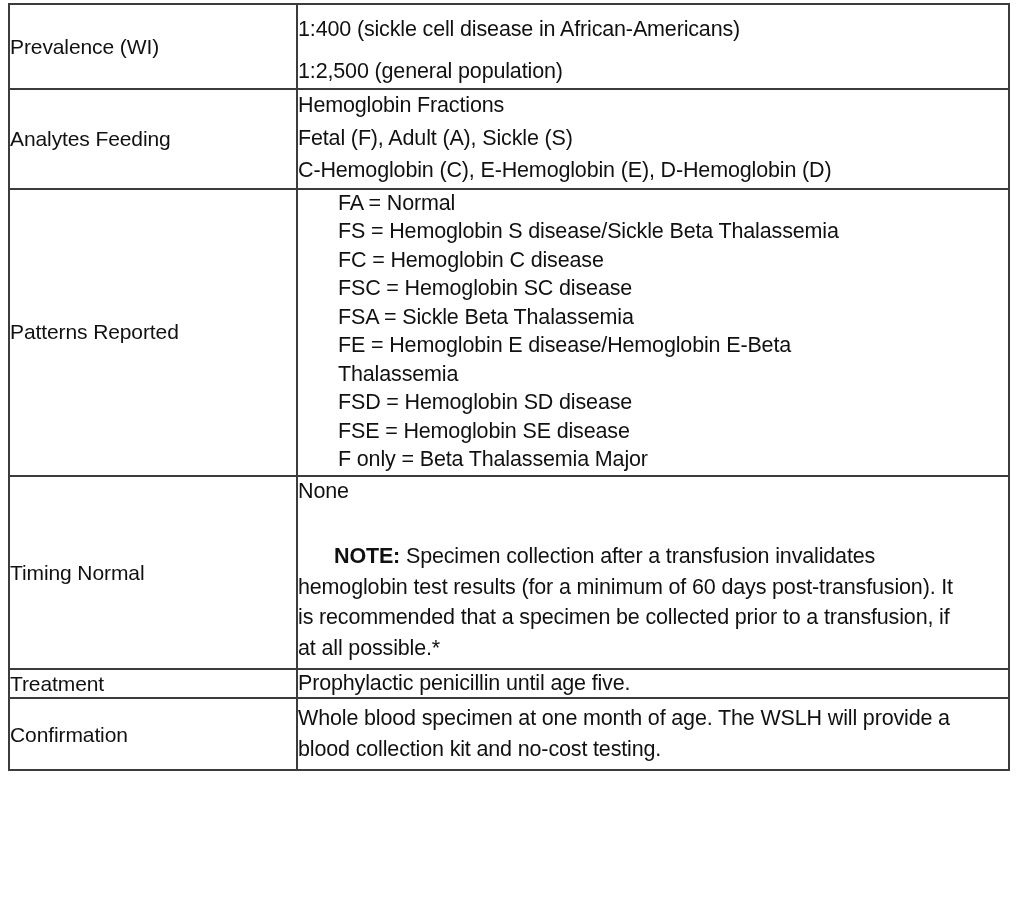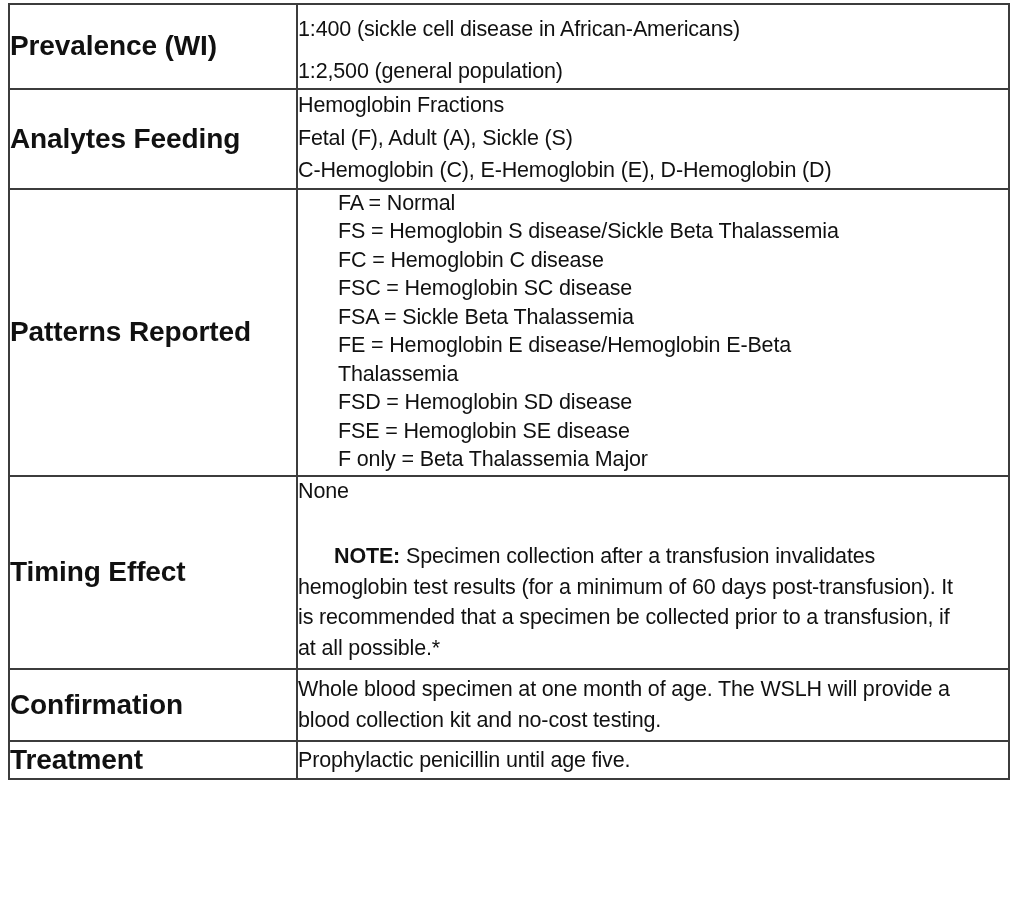--- a/index.html
+++ b/index.html
@@ -37,22 +37,22 @@
     border: 2px solid #3c3c3c;
     vertical-align: middle;
     padding: 0;
     background: #ffffff;
   }
 
   col.label-col { width: 288px; }
   col.value-col { width: 712px; }
 
   .label-cell {
-    font-weight: bold;
-    font-size: 28px;
+    font-weight: normal;
+    font-size: 21px;
     line-height: 1.3;
     padding: 6px 10px 6px 14px;
     letter-spacing: -0.1px;
     vertical-align: middle;
   }
 
   .value-cell {
     font-size: 21.5px;
     line-height: 1.0;
     padding: 4px 8px 4px 12px;
@@ -139,38 +139,38 @@
           <span class="line" data-name="value-line">FE = Hemoglobin E disease/Hemoglobin E-Beta</span>
           <span class="line" data-name="value-line">Thalassemia</span>
           <span class="line" data-name="value-line">FSD = Hemoglobin SD disease</span>
           <span class="line" data-name="value-line">FSE = Hemoglobin SE disease</span>
           <span class="line" data-name="value-line">F only = Beta Thalassemia Major</span>
         </td>
       </tr>
 
 
       <tr data-name="row-timing">
-        <td class="label-cell" data-name="row-label-timing">Timing Effect</td>
+        <td class="label-cell" data-name="row-label-timing">Timing Normal</td>
         <td class="value-cell" data-name="row-value-timing">
           <span class="line" data-name="value-line">None</span>
           <span class="spacer" data-name="blank-line-spacer"></span>
           <span class="para" data-name="timing-note"><span class="bold-lead" data-name="note-label">NOTE:</span><span data-name="note-body"> Specimen collection after a transfusion invalidates hemoglobin test results (for a minimum of 60 days post-transfusion). It is recommended that a specimen be collected prior to a transfusion, if at all possible.*</span></span>
+        </td>
+      </tr>
+
+      <tr data-name="row-treatment">
+        <td class="label-cell" data-name="row-label-treatment">Treatment</td>
+        <td class="value-cell" data-name="row-value-treatment">
+          <span class="line" data-name="value-line">Prophylactic penicillin until age five.</span>
         </td>
       </tr>
 
       <tr data-name="row-confirmation">
         <td class="label-cell" data-name="row-label-confirmation">Confirmation</td>
         <td class="value-cell" data-name="row-value-confirmation">
           <span class="para" data-name="value-paragraph">Whole blood specimen at one month of age. The WSLH will provide a blood collection kit and no-cost testing.</span>
         </td>
       </tr>
 
-      <tr data-name="row-treatment">
-        <td class="label-cell" data-name="row-label-treatment">Treatment</td>
-        <td class="value-cell" data-name="row-value-treatment">
-          <span class="line" data-name="value-line">Prophylactic penicillin until age five.</span>
-        </td>
-      </tr>
-
     </tbody>
   </table>
 
 </div>
 
 </body></html>

